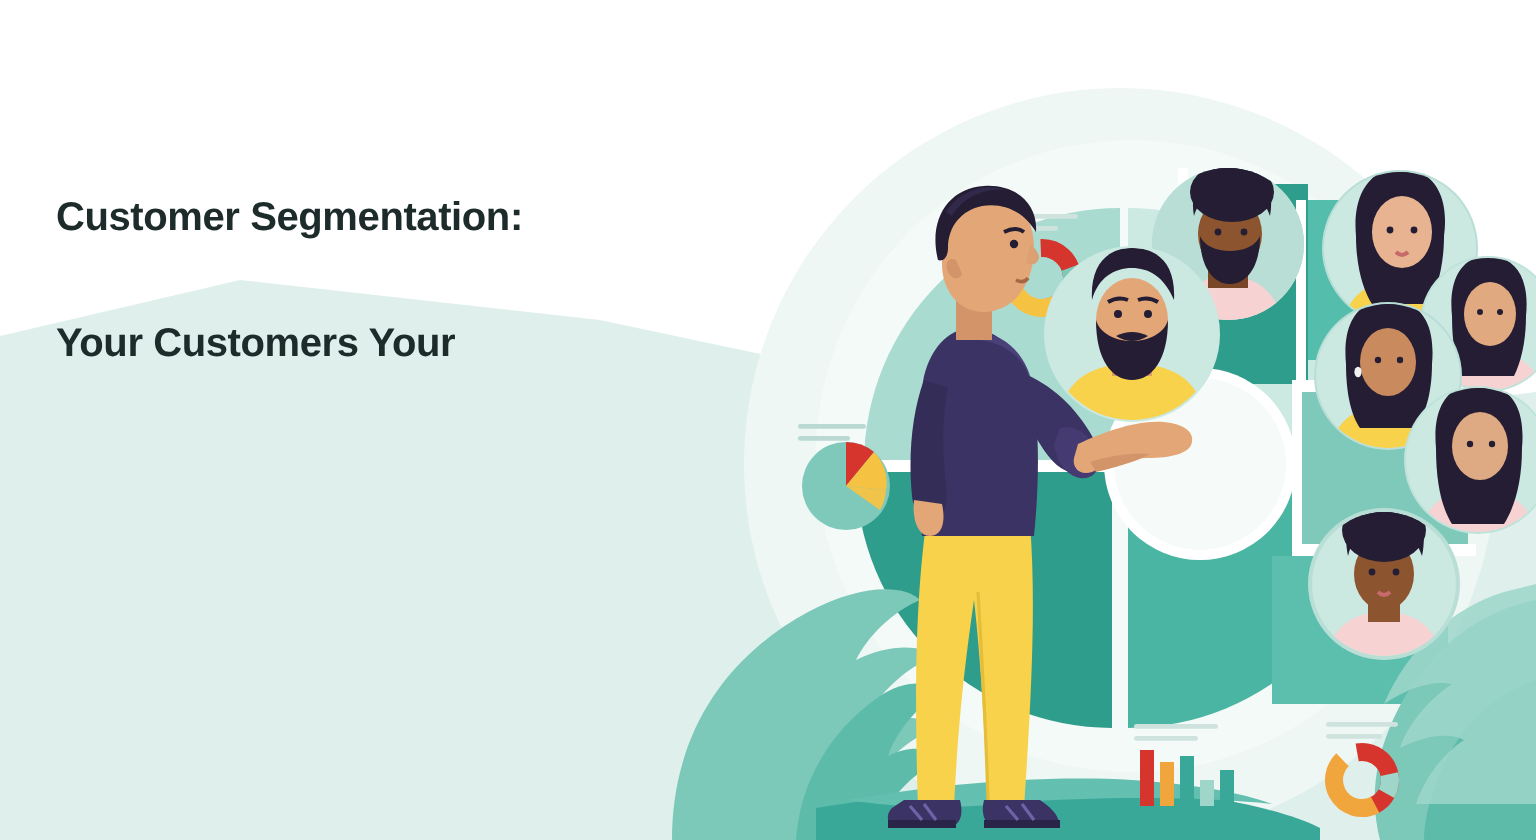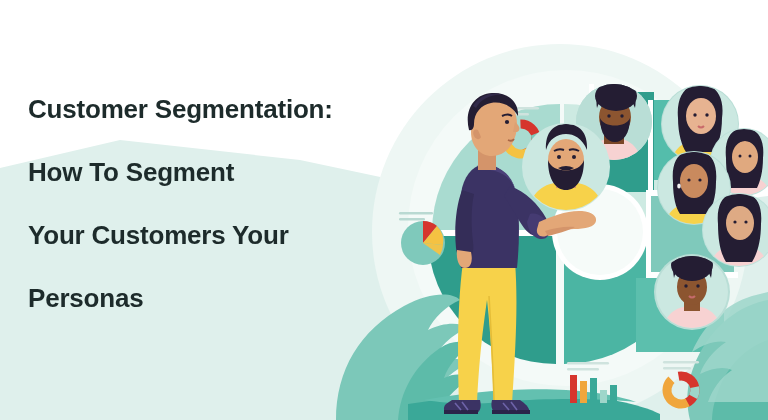--- a/index.html
+++ b/index.html
@@ -22,21 +22,21 @@
     height: 420px;
   }
   #headline {
     position: absolute;
     left: 28px;
     top: 62px;
     width: 360px;
     z-index: 30;
     font-family: "Liberation Sans", sans-serif;
     font-weight: bold;
-    font-size: 26px;
+    font-size: 20px;
     line-height: 31.5px;
     letter-spacing: -0.2px;
     color: #1d2b2b;
     white-space: pre-line;
   }
   #headline .hl-line { display: block; }
 </style>
 </head>
 <body>
 
@@ -336,18 +336,16 @@
         <path d="M492,410 h38 v4 h-38 Z" fill="#2a2449"></path>
         <path d="M455,403 l6,7 M462,402 l6,8" stroke="#6d63a8" stroke-width="1.6" fill="none"></path>
         <path d="M503,403 l6,7 M511,402 l6,8" stroke="#6d63a8" stroke-width="1.6" fill="none"></path>
       </g>
 
     </g>
   </svg>
 
   <div id="headline">
     <span class="hl-line">Customer Segmentation:</span>
-    <span class="hl-line">How To Segment</span>
     <span class="hl-line">Your Customers Your</span>
-    <span class="hl-line">Personas</span>
   </div>
 
 </div>
 
 </body></html>

